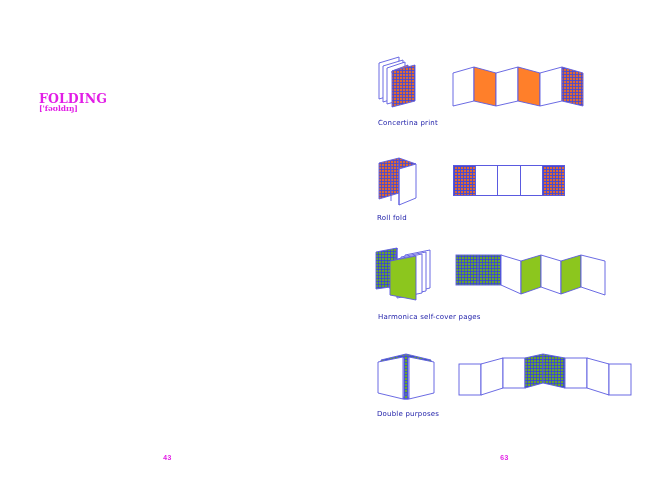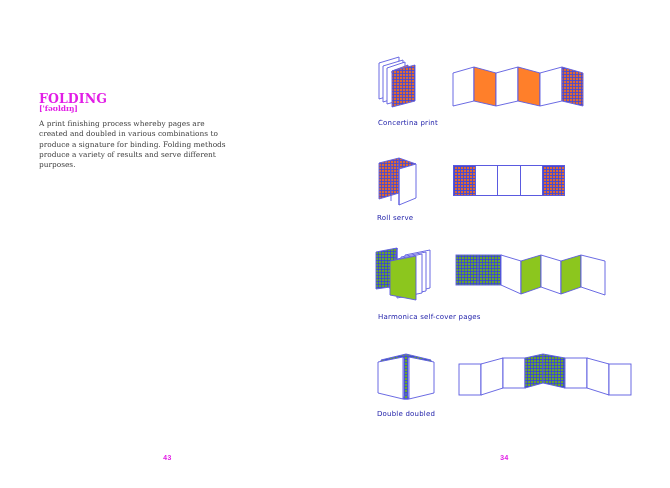--- a/index.html
+++ b/index.html
@@ -26,21 +26,20 @@
     <pattern id="chkG" width="3" height="3" patternUnits="userSpaceOnUse">
       <rect width="3" height="3" fill="#6aa52a"></rect>
       <path d="M0 0.5H3M0.5 0V3" stroke="#3a4ad0" stroke-width="0.9"></path>
     </pattern>
   </defs>
 </svg>
 
 <div class="page page-left">
   <h1 class="title">FOLDING</h1>
   <div class="phon">['fəʊldɪŋ]</div>
-  <p class="desc">A print finishing process whereby pages are created and doubled in various combinations to produce a signature for binding. Folding methods produce a variety of results and serve different purposes.</p>
   <div class="pnum" style="left:163px">43</div>
 </div>
 
 <div class="page page-right">
 
   <svg style="left:40px;top:55px" width="45" height="55">
     <g stroke="#5a5ae0" stroke-width="0.9" fill="#fff">
       <polygon points="4,8 24,2 24,38 4,44"></polygon>
       <polygon points="8,11 28,5 28,41 8,47"></polygon>
       <polygon points="12,13 30,7 30,44 12,49"></polygon>
@@ -69,21 +68,21 @@
       <line x1="13" y1="8" x2="13" y2="44"></line>
     </g>
   </svg>
   <div style="position:absolute;left:118px;top:165px;width:112px;height:31px;border:0.9px solid #5a5ae0;box-sizing:border-box;display:flex">
     <div style="flex:1;background:#e06a30;background-image:linear-gradient(#4a4ad0 1px,transparent 1px),linear-gradient(90deg,#4a4ad0 1px,transparent 1px);background-size:3px 3px;border-right:0.9px solid #5a5ae0"></div>
     <div style="flex:1;border-right:0.9px solid #5a5ae0"></div>
     <div style="flex:1;border-right:0.9px solid #5a5ae0"></div>
     <div style="flex:1;border-right:0.9px solid #5a5ae0"></div>
     <div style="flex:1;background:#e06a30;background-image:linear-gradient(#4a4ad0 1px,transparent 1px),linear-gradient(90deg,#4a4ad0 1px,transparent 1px);background-size:3px 3px"></div>
   </div>
-  <div class="caption" style="left:42px;top:214px">Roll serve</div>
+  <div class="caption" style="left:42px;top:214px">Roll fold</div>
 
   <svg style="left:40px;top:248px" width="62" height="56">
     <g stroke="#5a5ae0" stroke-width="0.9">
       <polygon points="1,4 22,0 22,38 1,41" fill="url(#chkG)"></polygon>
       <polygon points="22,0 22,38 14,40" fill="none"></polygon>
       <polygon points="30,7 55,2 55,40 30,46" fill="#fff"></polygon>
       <polygon points="26,9 51,4 51,43 26,48" fill="#fff"></polygon>
       <polygon points="22,11 47,6 47,45 22,50" fill="#fff"></polygon>
       <polygon points="15,13 41,8 41,52 15,47" fill="#8cc61e"></polygon>
     </g>
@@ -115,16 +114,16 @@
       <rect x="1" y="11" width="22" height="31" fill="#fff"></rect>
       <polygon points="23,11 45,5 45,35 23,42" fill="#fff"></polygon>
       <rect x="45" y="5" width="22" height="30" fill="#fff"></rect>
       <polygon points="67,5 85,1 85,30 67,35" fill="url(#chkG)"></polygon>
       <polygon points="85,1 107,5 107,35 85,30" fill="url(#chkG)"></polygon>
       <rect x="107" y="5" width="22" height="30" fill="#fff"></rect>
       <polygon points="129,5 151,11 151,42 129,35" fill="#fff"></polygon>
       <rect x="151" y="11" width="22" height="31" fill="#fff"></rect>
     </g>
   </svg>
-  <div class="caption" style="left:42px;top:410px">Double doubled</div>
+  <div class="caption" style="left:42px;top:410px">Double purposes</div>
 
-  <div class="pnum" style="left:165px">34</div>
+  <div class="pnum" style="left:165px">63</div>
 </div>
 
 </body></html>

